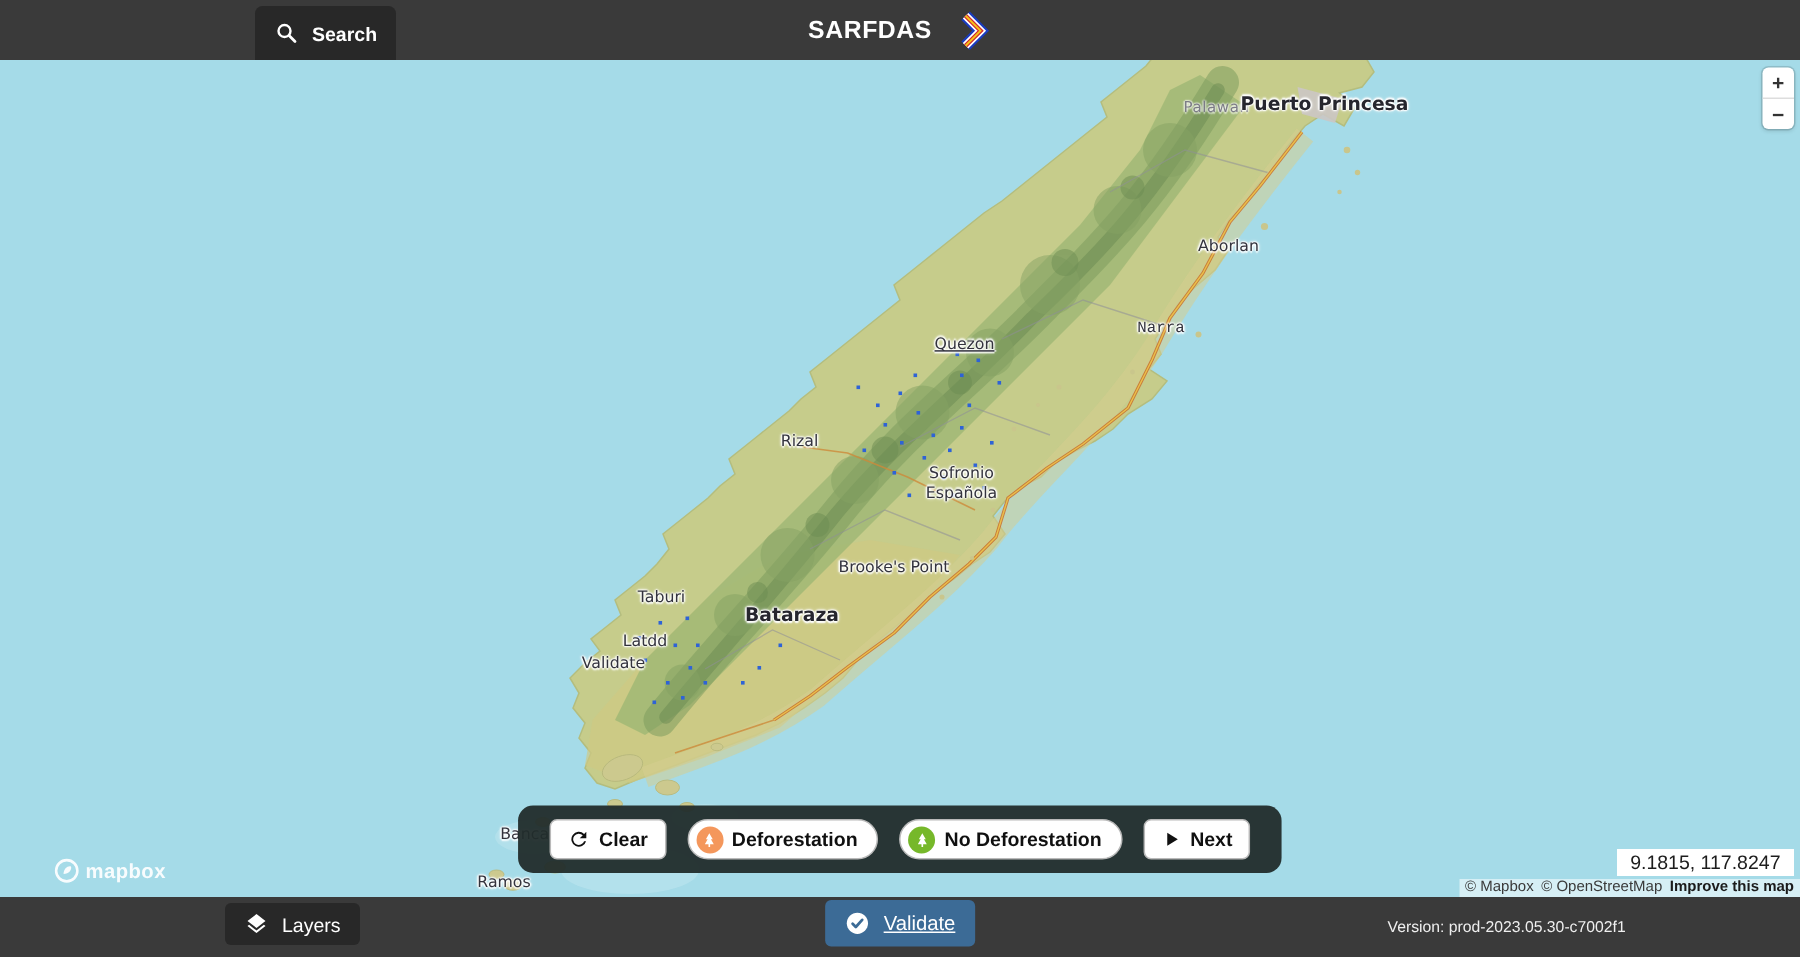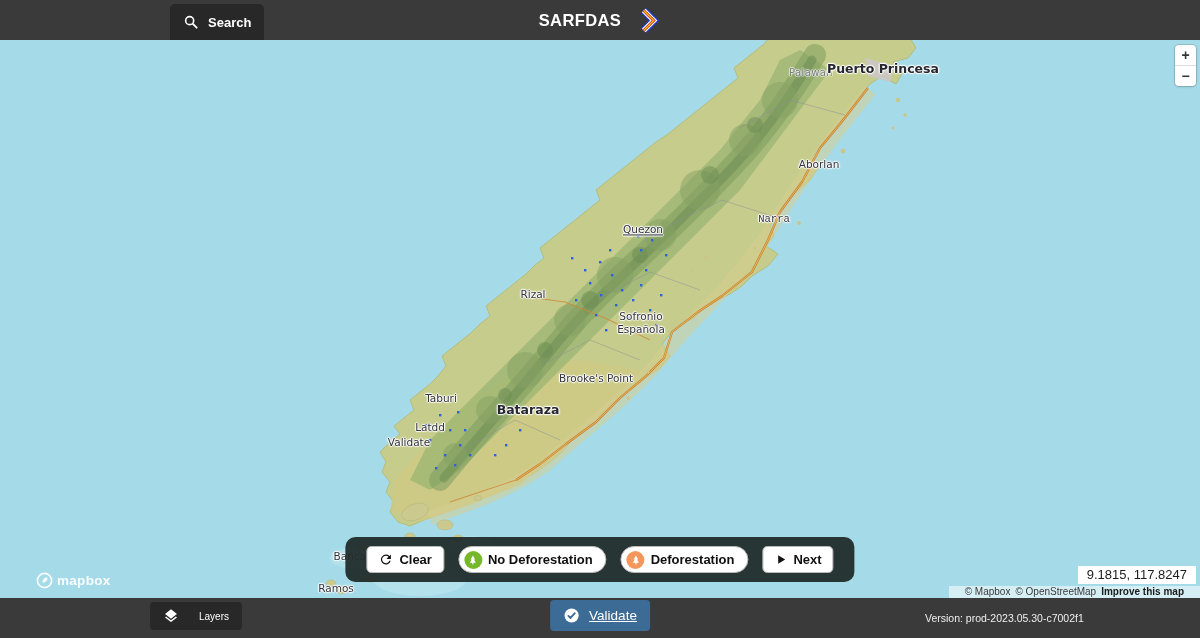--- a/index.html
+++ b/index.html
@@ -61,21 +61,21 @@
     color:rgba(255,255,255,.92); cursor:pointer;
   }
   .mapbox-logo span { font-size:13.5px; font-weight:700; letter-spacing:.3px; }
 
   .coords {
     position:absolute; right:4px; bottom:14px; background:#fff; color:#1d1d1d;
     font-size:13px; padding:1px 9px 2px; white-space:nowrap;
   }
   .attrib {
     position:absolute; right:0; bottom:0; background:rgba(255,255,255,.55);
-    font-size:10px; color:#3a3a3a; padding:0 16px 1px; display:flex; gap:5px; align-items:flex-end;
+    font-size:10px; color:#3a3a3a; padding:0 4px 1px; display:flex; gap:5px; align-items:flex-end;
   }
   .attrib .improve { font-weight:700; color:#1b1b1b; cursor:pointer; }
 
   
   .toolbar {
     position:absolute; left:50%; transform:translateX(-50%); bottom:16px;
     background:rgba(33,44,43,.95); border-radius:10px; padding:9px 21px;
     display:flex; align-items:center; gap:14px;
   }
   .tb-btn {
@@ -87,22 +87,22 @@
   .tb-btn.pill { border-radius:15px; padding:0 13px 0 5px; }
   .pill-ico {
     width:18px; height:18px; border-radius:50%;
     display:flex; align-items:center; justify-content:center; flex:none;
   }
 
   
   .bottombar { position:absolute; bottom:0; left:0; width:1200px; height:40px; background:#3a3a3a; z-index:40; }
   .layers-btn {
     position:absolute; left:150px; top:4px; height:28px; background:#282828;
-    border-radius:4px; color:#fff; display:flex; align-items:center; gap:20px;
-    padding:0 13px; font-size:10px; cursor:pointer;
+    border-radius:4px; color:#fff; display:flex; align-items:center; gap:9px;
+    padding:0 13px; font-size:13px; cursor:pointer;
   }
   .validate-btn {
     position:absolute; left:50%; transform:translateX(-50%); top:2px; height:31px;
     border-radius:4px; color:#fff; display:flex; align-items:center; gap:9px;
     padding:0 13px; font-size:13.5px; cursor:pointer; background:#3c6b96;
   }
   .validate-btn span { text-decoration:underline; }
   .version { position:absolute; left:925px; top:50%; transform:translateY(-50%); font-size:10.5px; color:#efefef; }
 </style>
 </head>
@@ -289,34 +289,34 @@
   </div>
 
   <div class="toolbar">
     <div class="tb-btn">
       <svg width="15" height="15" viewBox="0 0 24 24">
         <path fill="#111" d="M17.65 6.35 A7.95 7.95 0 1 0 19.73 14 h-2.08 a6 6 0 1 1 -1.42 -6.23 L13 11 h7 V4 Z"></path>
       </svg>
       <span>Clear</span>
     </div>
     <div class="tb-btn pill">
+      <span class="pill-ico" style="background-color: rgb(244, 151, 92);">
+        <svg width="11" height="12" viewBox="0 0 24 24">
+            <path fill="#fff" d="M12 2 L17 11 H14.4 L18.5 18 H13.2 V22 H10.8 V18 H5.5 L9.6 11 H7 Z"></path>
+          </svg>
+      </span>
+      <span>Deforestation</span>
+    </div>
+    <div class="tb-btn pill">
       <span class="pill-ico" style="background-color: rgb(118, 184, 42);">
         <svg width="11" height="12" viewBox="0 0 24 24">
             <path fill="#fff" d="M12 2 L17 11 H14.4 L18.5 18 H13.2 V22 H10.8 V18 H5.5 L9.6 11 H7 Z"></path>
           </svg>
       </span>
       <span>No Deforestation</span>
-    </div>
-    <div class="tb-btn pill">
-      <span class="pill-ico" style="background-color: rgb(244, 151, 92);">
-        <svg width="11" height="12" viewBox="0 0 24 24">
-            <path fill="#fff" d="M12 2 L17 11 H14.4 L18.5 18 H13.2 V22 H10.8 V18 H5.5 L9.6 11 H7 Z"></path>
-          </svg>
-      </span>
-      <span>Deforestation</span>
     </div>
     <div class="tb-btn">
       <svg width="13" height="13" viewBox="0 0 24 24">
         <polygon points="7,4 20,12 7,20" fill="#111"></polygon>
       </svg>
       <span>Next</span>
     </div>
   </div>
 </div>
 

